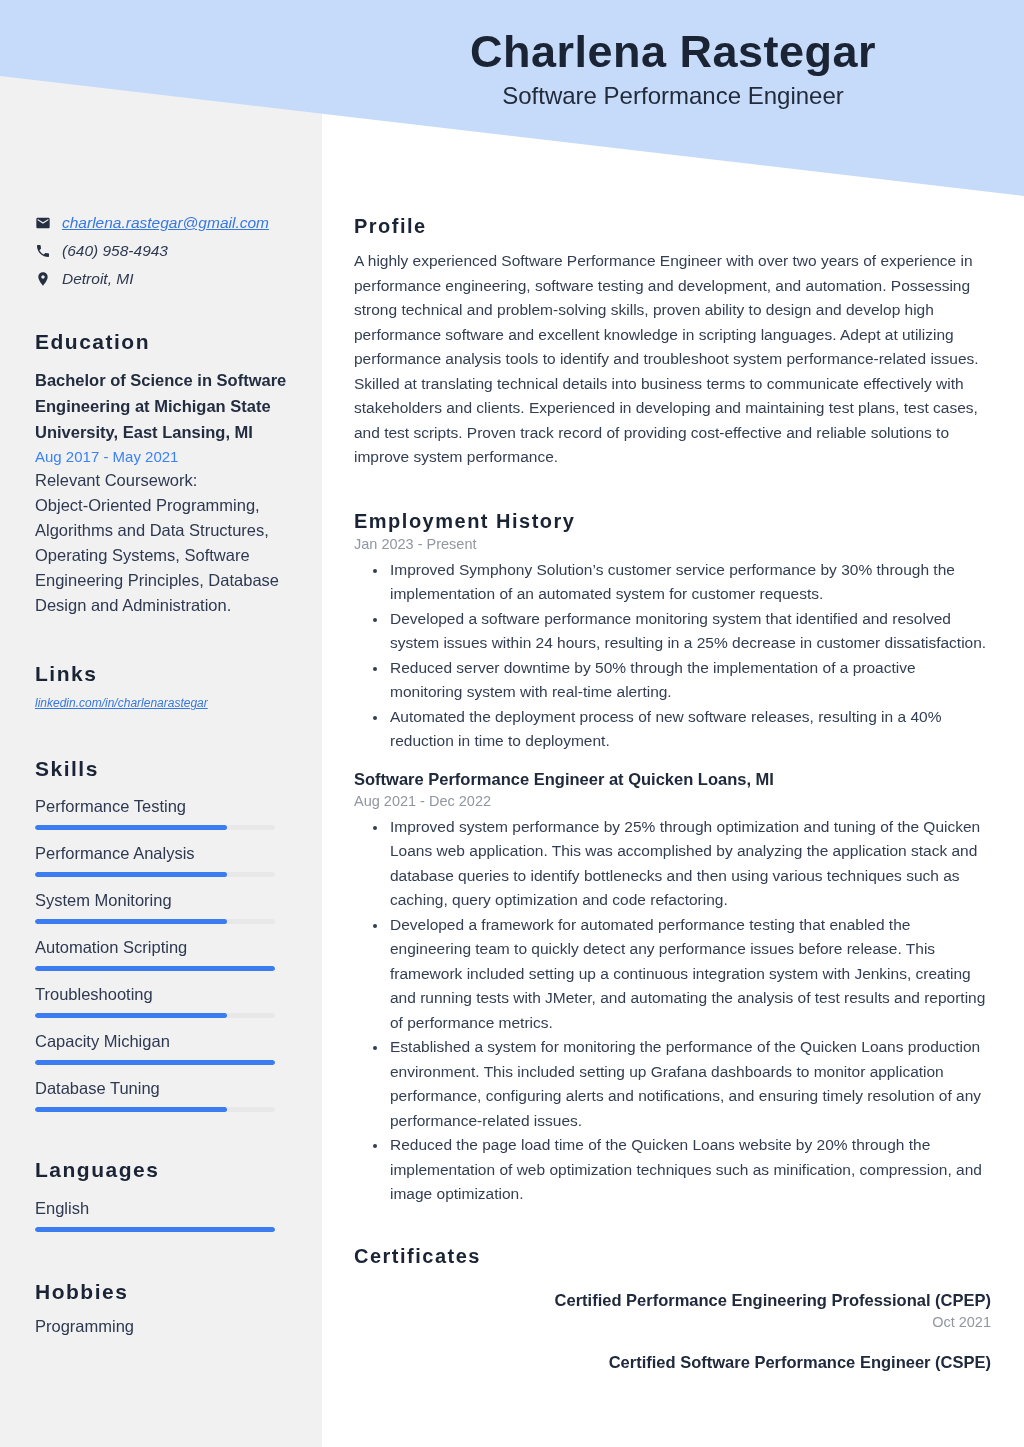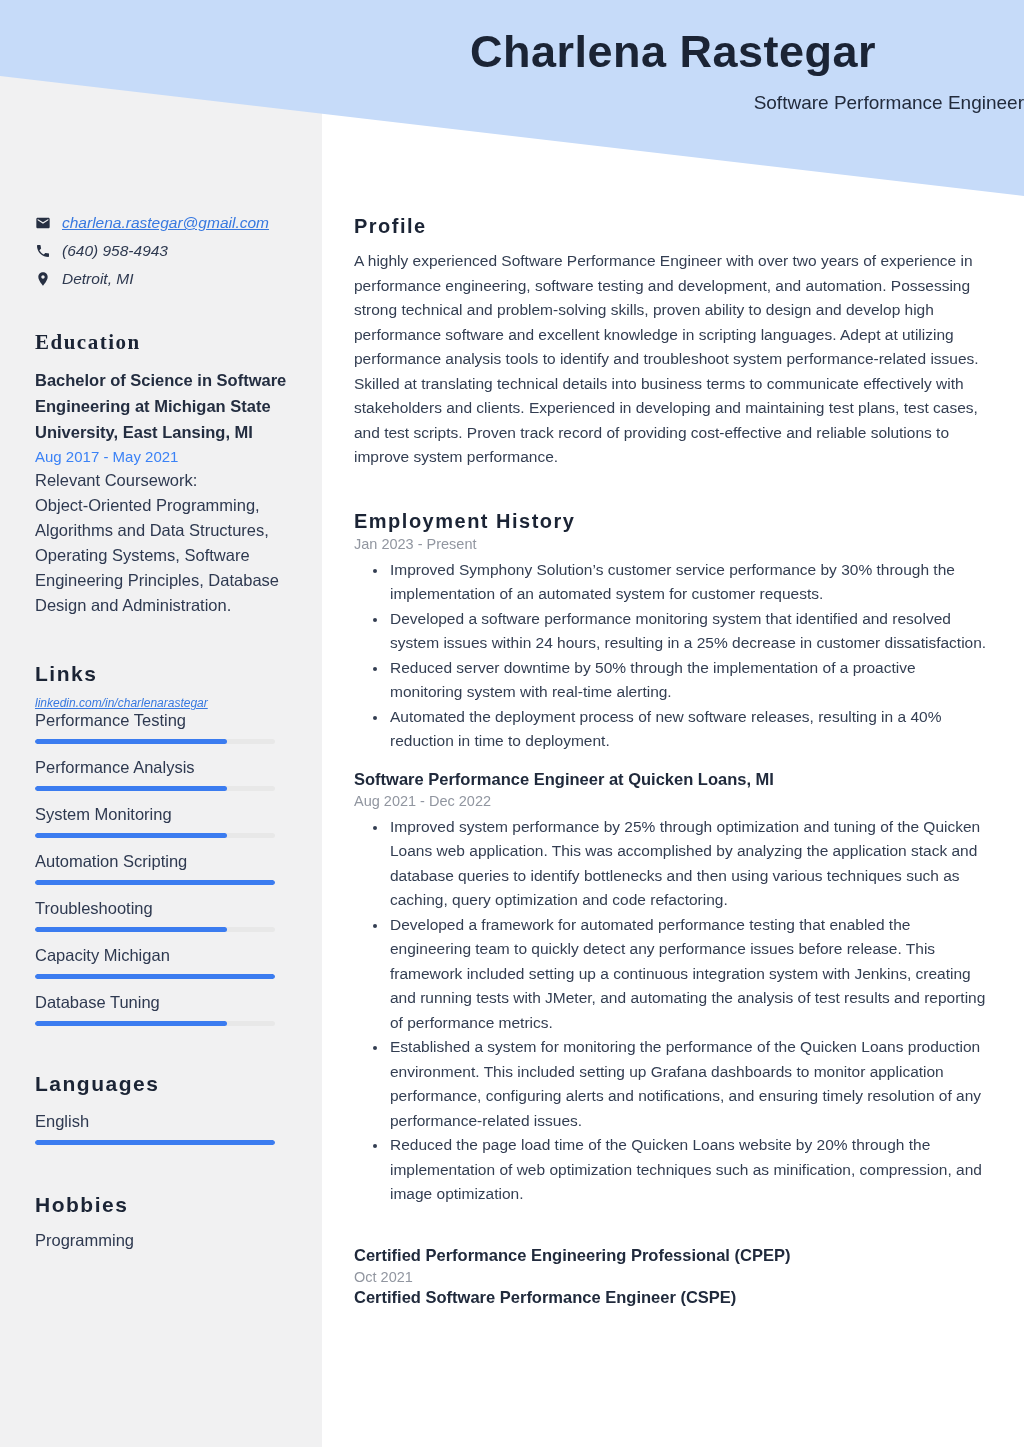--- a/index.html
+++ b/index.html
@@ -20,36 +20,36 @@
     clip-path:polygon(0 0, 1024px 0, 1024px 196px, 0 76px);
   }
   .header-text {
     position:absolute; left:322px; right:0; top:26px; text-align:center;
   }
   .person-name {
     margin:0; font-size:45px; font-weight:700; color:#1b2435; letter-spacing:0.5px;
     line-height:1.15;
   }
   .person-title {
-    font-size:19px; color:#222b3c; margin-top:14px;text-align:right;
+    font-size:24px; color:#222b3c; margin-top:4px;
   }
 
   
   .sidebar {
     position:absolute; left:35px; top:214px; width:256px; color:#2e3950;
   }
   .contact-row { display:flex; align-items:center; gap:11px; font-size:15.5px; margin-bottom:10px; color:#2e3950;font-style:italic; }
   .cicon { width:16px; height:16px; flex:0 0 16px; display:block; }
   .cicon svg { display:block; width:16px; height:16px; fill:#262f42; }
   a.link { color:#3778e0; text-decoration:underline; }
 
   .side-heading {
     font-size:21px; font-weight:700; color:#1b2435; letter-spacing:1.5px; line-height:1.15;
   }
-  .sec-education .side-heading { margin-top:42px;font-family:Liberation Serif, serif; }
+  .sec-education .side-heading { margin-top:42px; }
   .degree { font-weight:700; font-size:16.5px; line-height:26px; color:#232d40; margin-top:13px; }
   .side-date { color:#3b82f6; font-size:15px; margin-top:3px; }
   .coursework { font-size:16.5px; line-height:25px; margin-top:3px; color:#2e3950; }
 
   .sec-links .side-heading { margin-top:44px; }
   .side-link { display:inline-block; margin-top:10px; font-size:12px;font-style:italic; }
 
   .sec-skills .side-heading { margin-top:46px; margin-bottom:16px; }
   .skill { margin-bottom:14px; }
   .skill-label { font-size:16.5px; margin-bottom:9px; color:#2e3950; }
@@ -68,21 +68,21 @@
     font-size:20px; font-weight:700; color:#1b2435; letter-spacing:1.5px; line-height:1.2;
   }
   .profile-text { font-size:15.5px; line-height:24.5px; margin:11px 0 0; color:#333e52; }
   .sec-employment { margin-top:39px; }
   .job-title { font-size:16.5px; font-weight:700; color:#202a3c; margin-top:14px; line-height:1.35; }
   .job-date { font-size:14.5px; color:#9196a0; margin-top:3px; }
   ul.bullets { margin:6px 0 0; padding-left:34px; font-size:15.5px; line-height:24.5px; color:#333e52; }
   ul.bullets li { padding-left:2px; }
   ul.bullets li::marker { color:#333e52; font-size:14px; }
   .sec-certificates { margin-top:37px; }
-  .cert { margin-top:1px; }
+  .cert { margin-top:21px;text-align:right; }
   .cert-title { font-size:16.5px; font-weight:700; color:#202a3c; line-height:1.35; }
   .cert-date { font-size:14.5px; color:#9196a0; margin-top:3px; }
 </style>
 </head>
 <body>
 
 <div class="sidebar-bg"></div>
 <div class="header-band"></div>
 
 <header class="header-text">
@@ -126,20 +126,21 @@
       <span>Object-Oriented Programming, Algorithms and Data Structures, Operating Systems, Software Engineering Principles, Database Design and Administration.</span>
     </div>
   </section>
 
   <section class="sec-links">
     <div class="side-heading">Links</div>
     <a class="link side-link" href="#">linkedin.com/in/charlenarastegar</a>
   </section>
 
   <section class="sec-skills">
+    <div class="side-heading">Skills</div>
 
     <div class="skill">
       <div class="skill-label">Performance Testing</div>
       <div class="bar">
           <div class="fill" style="width: 80%;"></div>
         </div>
     </div>
     <div class="skill">
       <div class="skill-label">Performance Analysis</div>
       <div class="bar">
@@ -221,20 +222,21 @@
       <ul class="bullets">
         <li>Improved system performance by 25% through optimization and tuning of the Quicken Loans web application. This was accomplished by analyzing the application stack and database queries to identify bottlenecks and then using various techniques such as caching, query optimization and code refactoring.</li>
         <li>Developed a framework for automated performance testing that enabled the engineering team to quickly detect any performance issues before release. This framework included setting up a continuous integration system with Jenkins, creating and running tests with JMeter, and automating the analysis of test results and reporting of performance metrics.</li>
         <li>Established a system for monitoring the performance of the Quicken Loans production environment. This included setting up Grafana dashboards to monitor application performance, configuring alerts and notifications, and ensuring timely resolution of any performance-related issues.</li>
         <li>Reduced the page load time of the Quicken Loans website by 20% through the implementation of web optimization techniques such as minification, compression, and image optimization.</li>
       </ul>
     </div>
   </section>
 
   <section class="sec-certificates">
+    <div class="section-heading">Certificates</div>
     <div class="cert">
       <div class="cert-title">Certified Performance Engineering Professional (CPEP)</div>
       <div class="cert-date">Oct 2021</div>
     </div>
     <div class="cert">
       <div class="cert-title">Certified Software Performance Engineer (CSPE)</div>
     </div>
   </section>
 
 </main>

